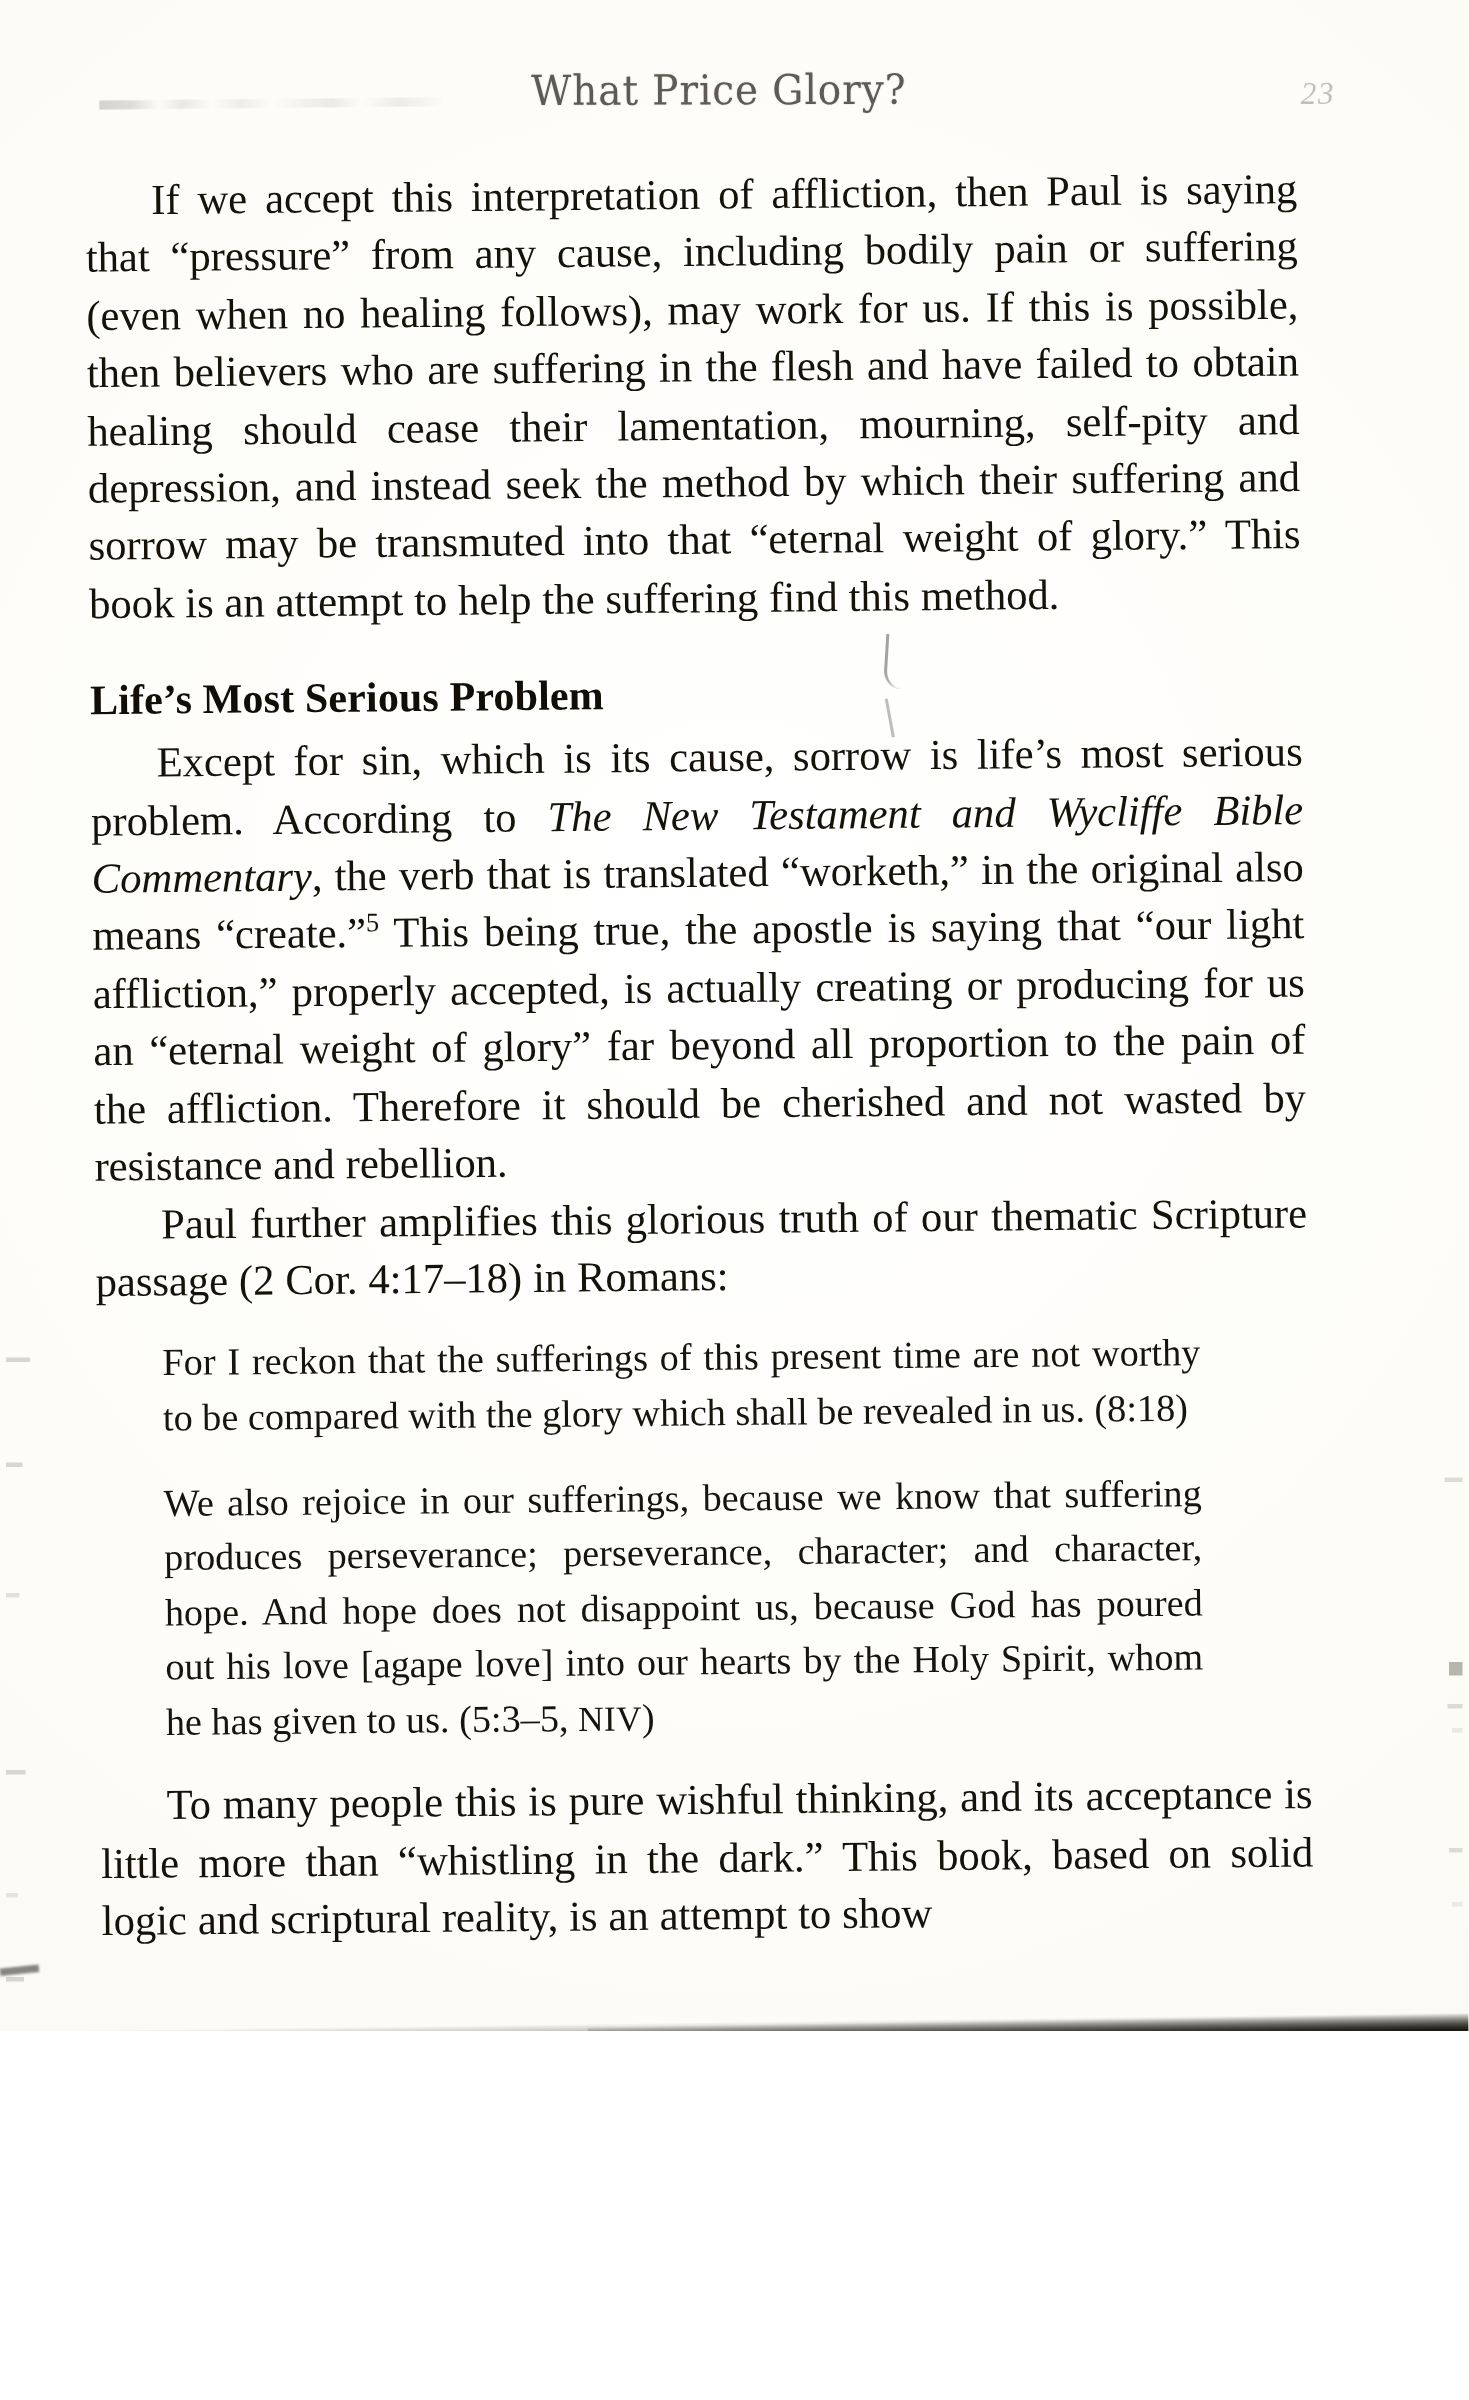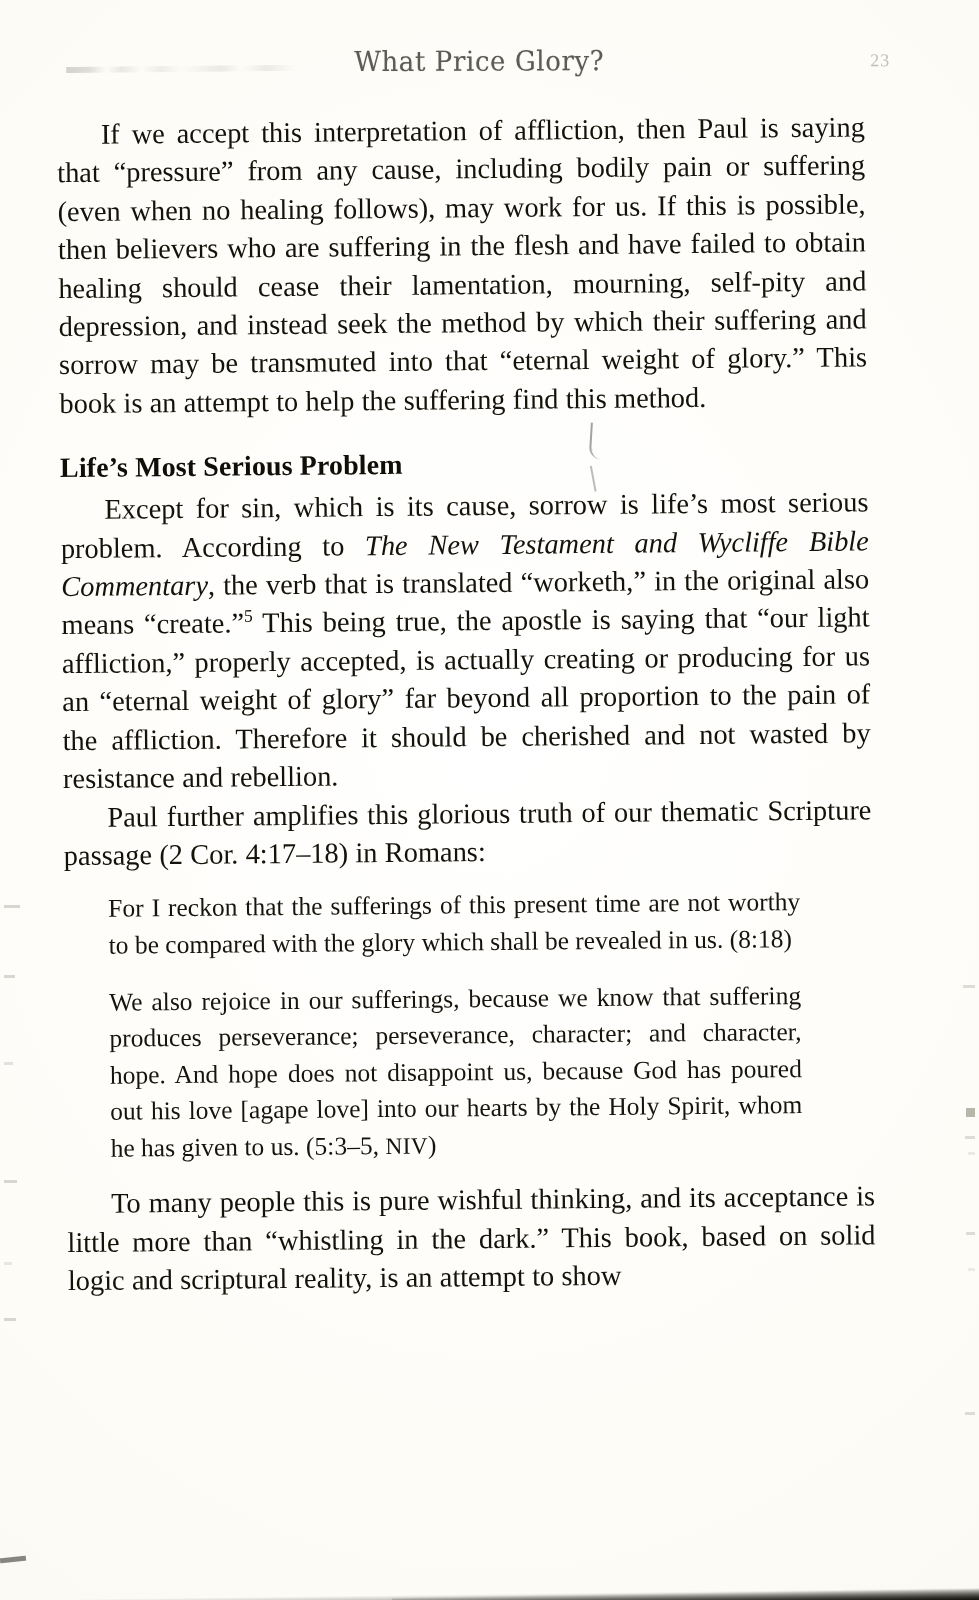--- a/index.html
+++ b/index.html
@@ -4,21 +4,21 @@
 <style>
   html, body {
     margin: 0;
     padding: 0;
     background: #ffffff;
   }
 
   #page {
     position: relative;
     width: 979px;
-    height: 1600px;
+    height: 1354px;
     overflow: hidden;
     background: #fdfcf8;
     font-family: "Liberation Serif", "DejaVu Serif", serif;
     color: #17150f;
   }
 
   
   #paper-tone {
     position: absolute;
     inset: 0;
@@ -56,24 +56,25 @@
     opacity: .82;
     font-family: "DejaVu Serif", "Liberation Serif", serif;
     font-weight: 400;
     transform: rotate(.35deg) scaleY(1.06);
     text-shadow: 0 0 1px rgba(60,58,50,.35);
   }
   .rh-pageno {
     position: absolute;
     right: 24px;
     top: 8px;
-    font-size: 18px;
+    font-size: 21px;
     color: #8e8c85;
     opacity: .55;
     letter-spacing: 1px;
+    font-style: italic;
   }
   .rh-smudge {
     position: absolute;
     left: 12px;
     top: 17px;
     width: 250px;
     height: 6px;
     background:
       linear-gradient(90deg,
         rgba(120,118,108,.42) 0%,

